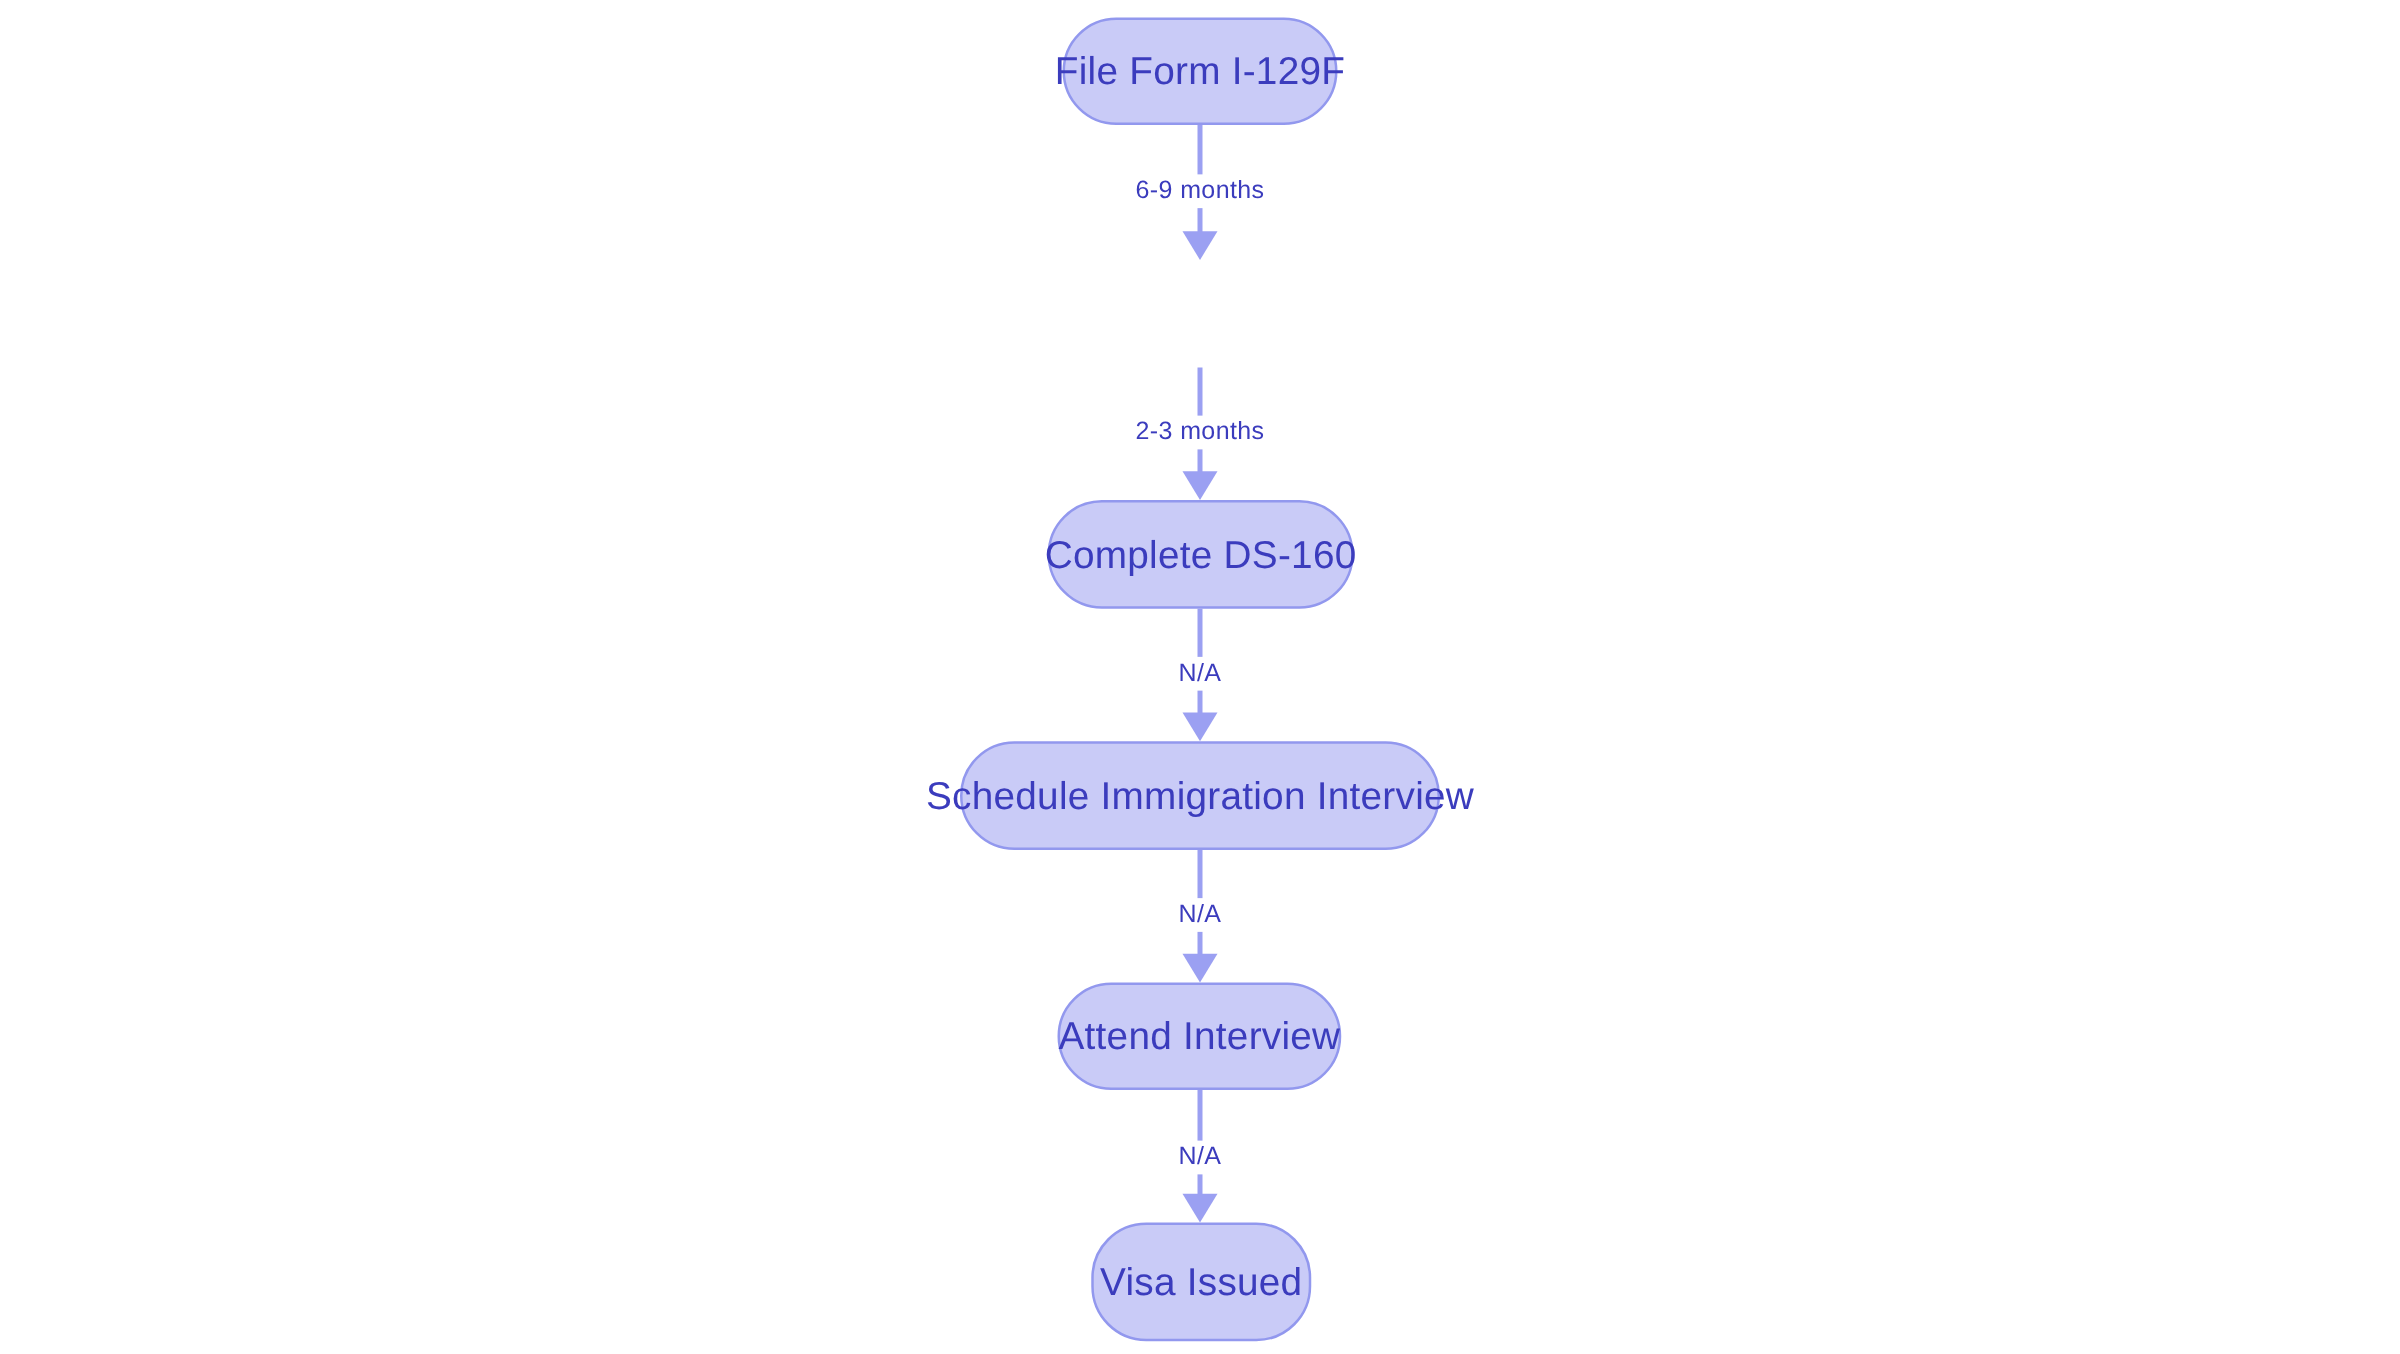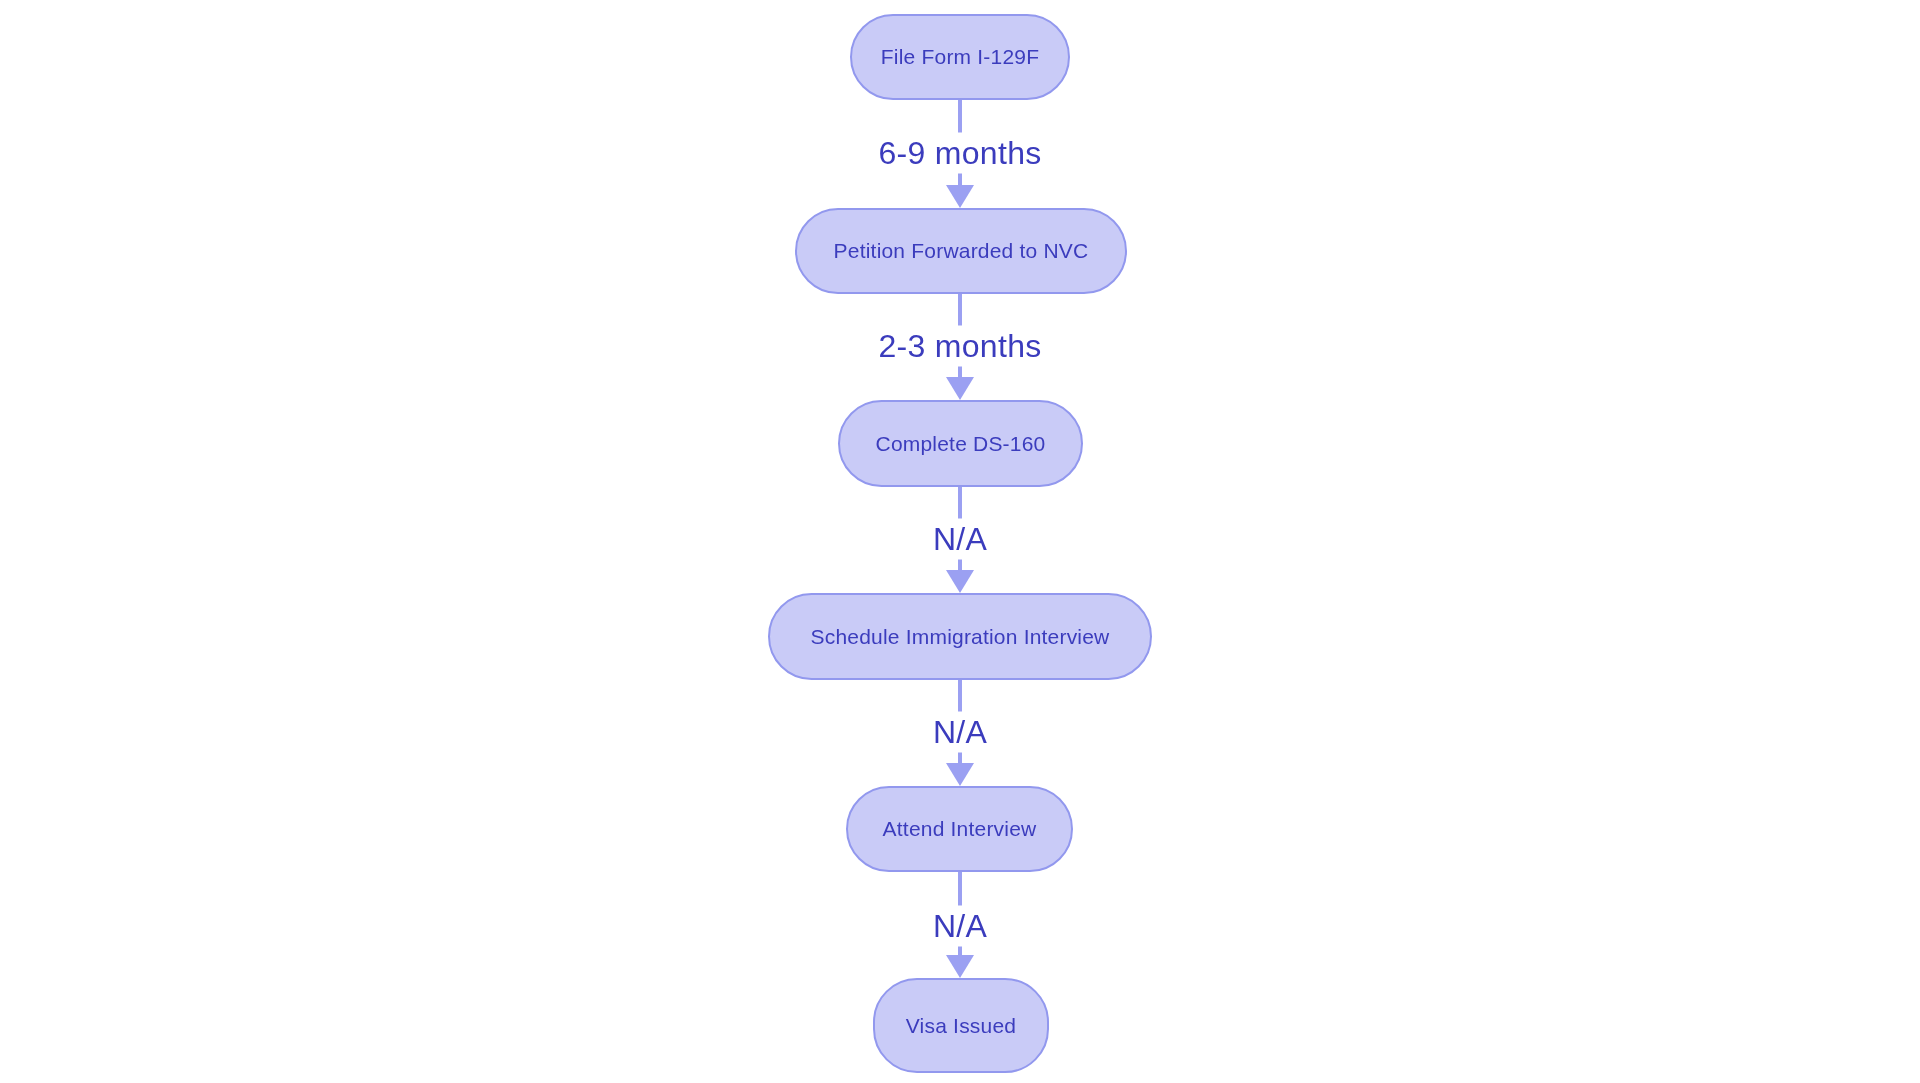--- a/index.html
+++ b/index.html
@@ -19,21 +19,21 @@
   
   .node {
     position: absolute;
     display: flex;
     align-items: center;
     justify-content: center;
     background: var(--node-fill);
     border: 2px solid var(--node-border);
     border-radius: 44px;
     color: var(--node-text);
-    font-size: 21px;
+    font-size: 31px;
     letter-spacing: 0.2px;
     white-space: nowrap;
     text-align: center;
   }
   .n1 { left: 850px; top: 14px;  width: 220px; height: 86px; }
   .n2 { left: 795px; top: 208px; width: 332px; height: 86px; }
   .n3 { left: 838px; top: 400px; width: 245px; height: 87px; }
   .n4 { left: 768px; top: 593px; width: 384px; height: 87px; }
   .n5 { left: 846px; top: 786px; width: 227px; height: 86px; }
   .n6 { left: 873px; top: 978px; width: 176px; height: 95px; }
@@ -52,21 +52,21 @@
     border-left: 14px solid transparent;
     border-right: 14px solid transparent;
     border-top: 23px solid var(--arrow);
   }
   .edge .elabel {
     position: absolute;
     left: 960px;
     transform: translate(-50%, -50%);
     background: var(--bg);
     color: var(--label-text);
-    font-size: 32px;
+    font-size: 20px;
     letter-spacing: 0.3px;
     padding: 2px 8px;
     white-space: nowrap;
   }
   .e1 .line { top: 100px; height: 86px; }  .e1 .head { top: 185px; }  .e1 .elabel { top: 153px; }
   .e2 .line { top: 294px; height: 84px; }  .e2 .head { top: 377px; }  .e2 .elabel { top: 346px; }
   .e3 .line { top: 487px; height: 84px; }  .e3 .head { top: 570px; }  .e3 .elabel { top: 539px; }
   .e4 .line { top: 680px; height: 84px; }  .e4 .head { top: 763px; }  .e4 .elabel { top: 732px; }
   .e5 .line { top: 872px; height: 84px; }  .e5 .head { top: 955px; }  .e5 .elabel { top: 926px; }
 </style>
@@ -95,19 +95,18 @@
     <div class="head"></div>
     <div class="elabel">N/A</div>
   </div>
   <div class="edge e5">
     <div class="line"></div>
     <div class="head"></div>
     <div class="elabel">N/A</div>
   </div>
 
   <div class="node n1">File Form I-129F</div>
-  <div class="node n2">Petition Forwarded to NVC</div>
   <div class="node n3">Complete DS-160</div>
   <div class="node n5">Attend Interview</div>
   <div class="node n4">Schedule Immigration Interview</div>
   <div class="node n6">Visa Issued</div>
 
 </div>
 
 </body></html>

